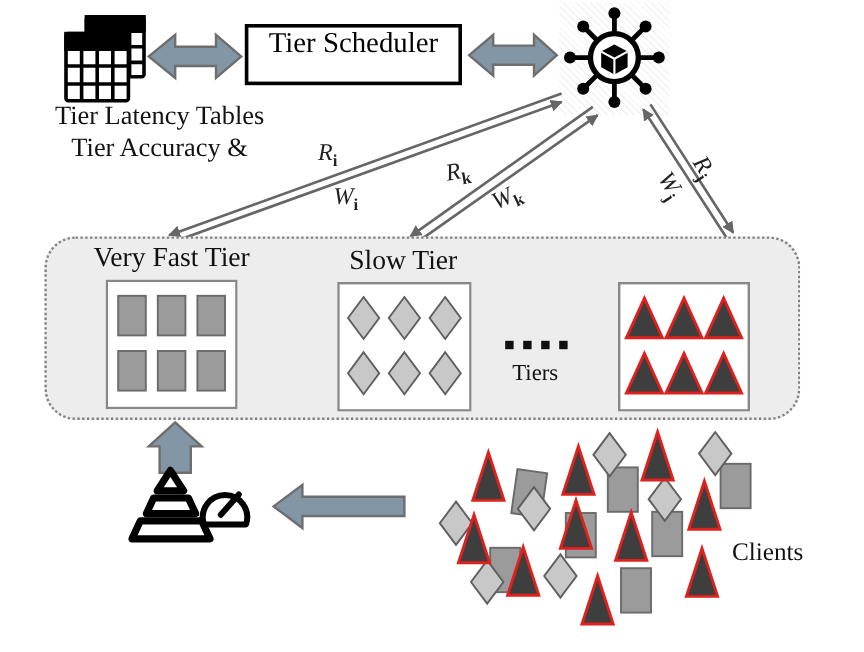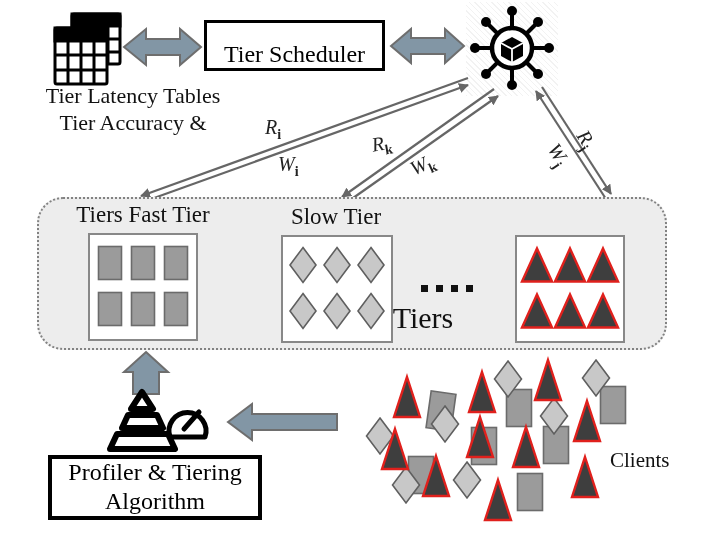--- a/index.html
+++ b/index.html
@@ -2,40 +2,40 @@
 <html style="--block-arrow: #8296a5; --block-arrow-border: #6e6e6e; --thin-arrow: #666666;"><head>
 <meta charset="utf-8">
 <style>
   html,body{margin:0;padding:0;}
   body{width:720px;height:543px;background:#fff;font-family:"Liberation Serif",serif;}
   #canvas{position:relative;width:720px;height:543px;overflow:hidden;background:#fff;}
   .abs{position:absolute;}
   .txt{color:#111;white-space:nowrap;}
   .center{text-align:center;}
   
-  .frame{position:absolute;background:#fff;border:3.5px solid #000;display:flex;align-items:center;justify-content:flex-end;flex-direction:column;}
+  .frame{position:absolute;background:#fff;border:3.5px solid #000;display:flex;align-items:center;justify-content:flex-start;flex-direction:column;}
   #scheduler-box{left:204px;top:20px;width:175px;height:45px;font-size:24px;}
   #profiler-box{left:48px;top:455px;width:206px;height:57px;border-width:4px;font-size:24px;line-height:29px;}
   
   #tables-caption{left:30px;top:82px;width:206px;font-size:22px;line-height:27px;}
   #aggregator-label{left:550px;top:33px;font-size:25px;}
   #clients-label{left:610px;top:448px;font-size:21px;}
   
   #tiers-container{left:37px;top:197px;width:626px;height:149px;background:#ededed;border:2px dotted #828282;border-radius:26px;}
   .tier-label{position:absolute;font-size:23px;}
   #tier-label-0{left:58px;top:202px;width:170px;}
   #tier-label-1{left:251px;top:204px;width:170px;}
   #tier-label-2{left:485px;top:204px;width:170px;}
   .tier-box{position:absolute;}
   #tier-box-0{left:88px;top:233px;}
   #tier-box-1{left:281px;top:235px;}
   #tier-box-2{left:515px;top:235px;}
   #tier-dots{left:421px;top:278px;}
   #tier-dots span{display:inline-block;width:7px;height:7px;background:#111;margin-right:8px;}
-  #tiers-word{left:383px;top:301px;width:80px;font-size:30px;}
+  #tiers-word{left:406px;top:301px;width:80px;font-size:19px;}
   
   .edge-label{position:absolute;font-size:20px;font-style:italic;color:#222;white-space:nowrap;}
   .edge-label sub{font-size:14px;font-weight:bold;font-style:normal;}
   
   #agg-hatch{left:466px;top:2px;width:92px;height:94px;background:repeating-linear-gradient(45deg,rgba(0,0,0,0.05) 0 1px,transparent 1px 4px);}
   svg{display:block;}
   #art, #clients-svg{position:absolute;left:0;top:0;}
 </style>
 </head>
 <body>
@@ -161,21 +161,21 @@
     <div>Tier Latency Tables</div>
     <div>Tier Accuracy &amp;</div>
   </div>
 
   <div class="frame" id="scheduler-box">
     <span>Tier Scheduler</span>
   </div>
 
 
   <div class="abs" id="tiers-container"></div>
-  <div class="tier-label center txt" id="tier-label-0">Tiers Fast Tier</div>
+  <div class="tier-label center txt" id="tier-label-0">Very Fast Tier</div>
   <div class="tier-label center txt" id="tier-label-1">Slow Tier</div>
   <svg class="tier-box" id="tier-box-0" width="110" height="108">
       <rect x="1" y="1" width="108" height="106" fill="#fff" stroke="#888" stroke-width="2"></rect>
       <rect x="10.5" y="13.5" width="23" height="33" fill="#9b9b9b" stroke="#6b6b6b" stroke-width="1.6"></rect>
       <rect x="43.5" y="13.5" width="23" height="33" fill="#9b9b9b" stroke="#6b6b6b" stroke-width="1.6"></rect>
       <rect x="76.5" y="13.5" width="23" height="33" fill="#9b9b9b" stroke="#6b6b6b" stroke-width="1.6"></rect>
       <rect x="10.5" y="59.5" width="23" height="33" fill="#9b9b9b" stroke="#6b6b6b" stroke-width="1.6"></rect>
       <rect x="43.5" y="59.5" width="23" height="33" fill="#9b9b9b" stroke="#6b6b6b" stroke-width="1.6"></rect>
       <rect x="76.5" y="59.5" width="23" height="33" fill="#9b9b9b" stroke="#6b6b6b" stroke-width="1.6"></rect>
     </svg>
@@ -204,19 +204,15 @@
 
   <div id="edge-labels">
       <span class="edge-label" style="left: 265px; top: 116px;"><i>R</i><sub>i</sub></span>
       <span class="edge-label" style="left: 278px; top: 153px;"><i>W</i><sub>i</sub></span>
       <span class="edge-label" style="left: 372px; top: 132px; transform: rotate(-10deg);"><i>R</i><sub>k</sub></span>
       <span class="edge-label" style="left: 411px; top: 153px; transform: rotate(-25deg);"><i>W</i><sub>k</sub></span>
       <span class="edge-label" style="left: 576px; top: 127px; transform: rotate(57deg);"><i>R</i><sub>j</sub></span>
       <span class="edge-label" style="left: 546px; top: 142px; transform: rotate(57deg);"><i>W</i><sub>j</sub></span>
     </div>
 
-  <div class="frame" id="profiler-box">
-    <span>Profiler &amp; Tiering</span>
-    <span>Algorithm</span>
-  </div>
 
   <div class="abs txt" id="clients-label">Clients</div>
 </div>
 
 </body></html>

